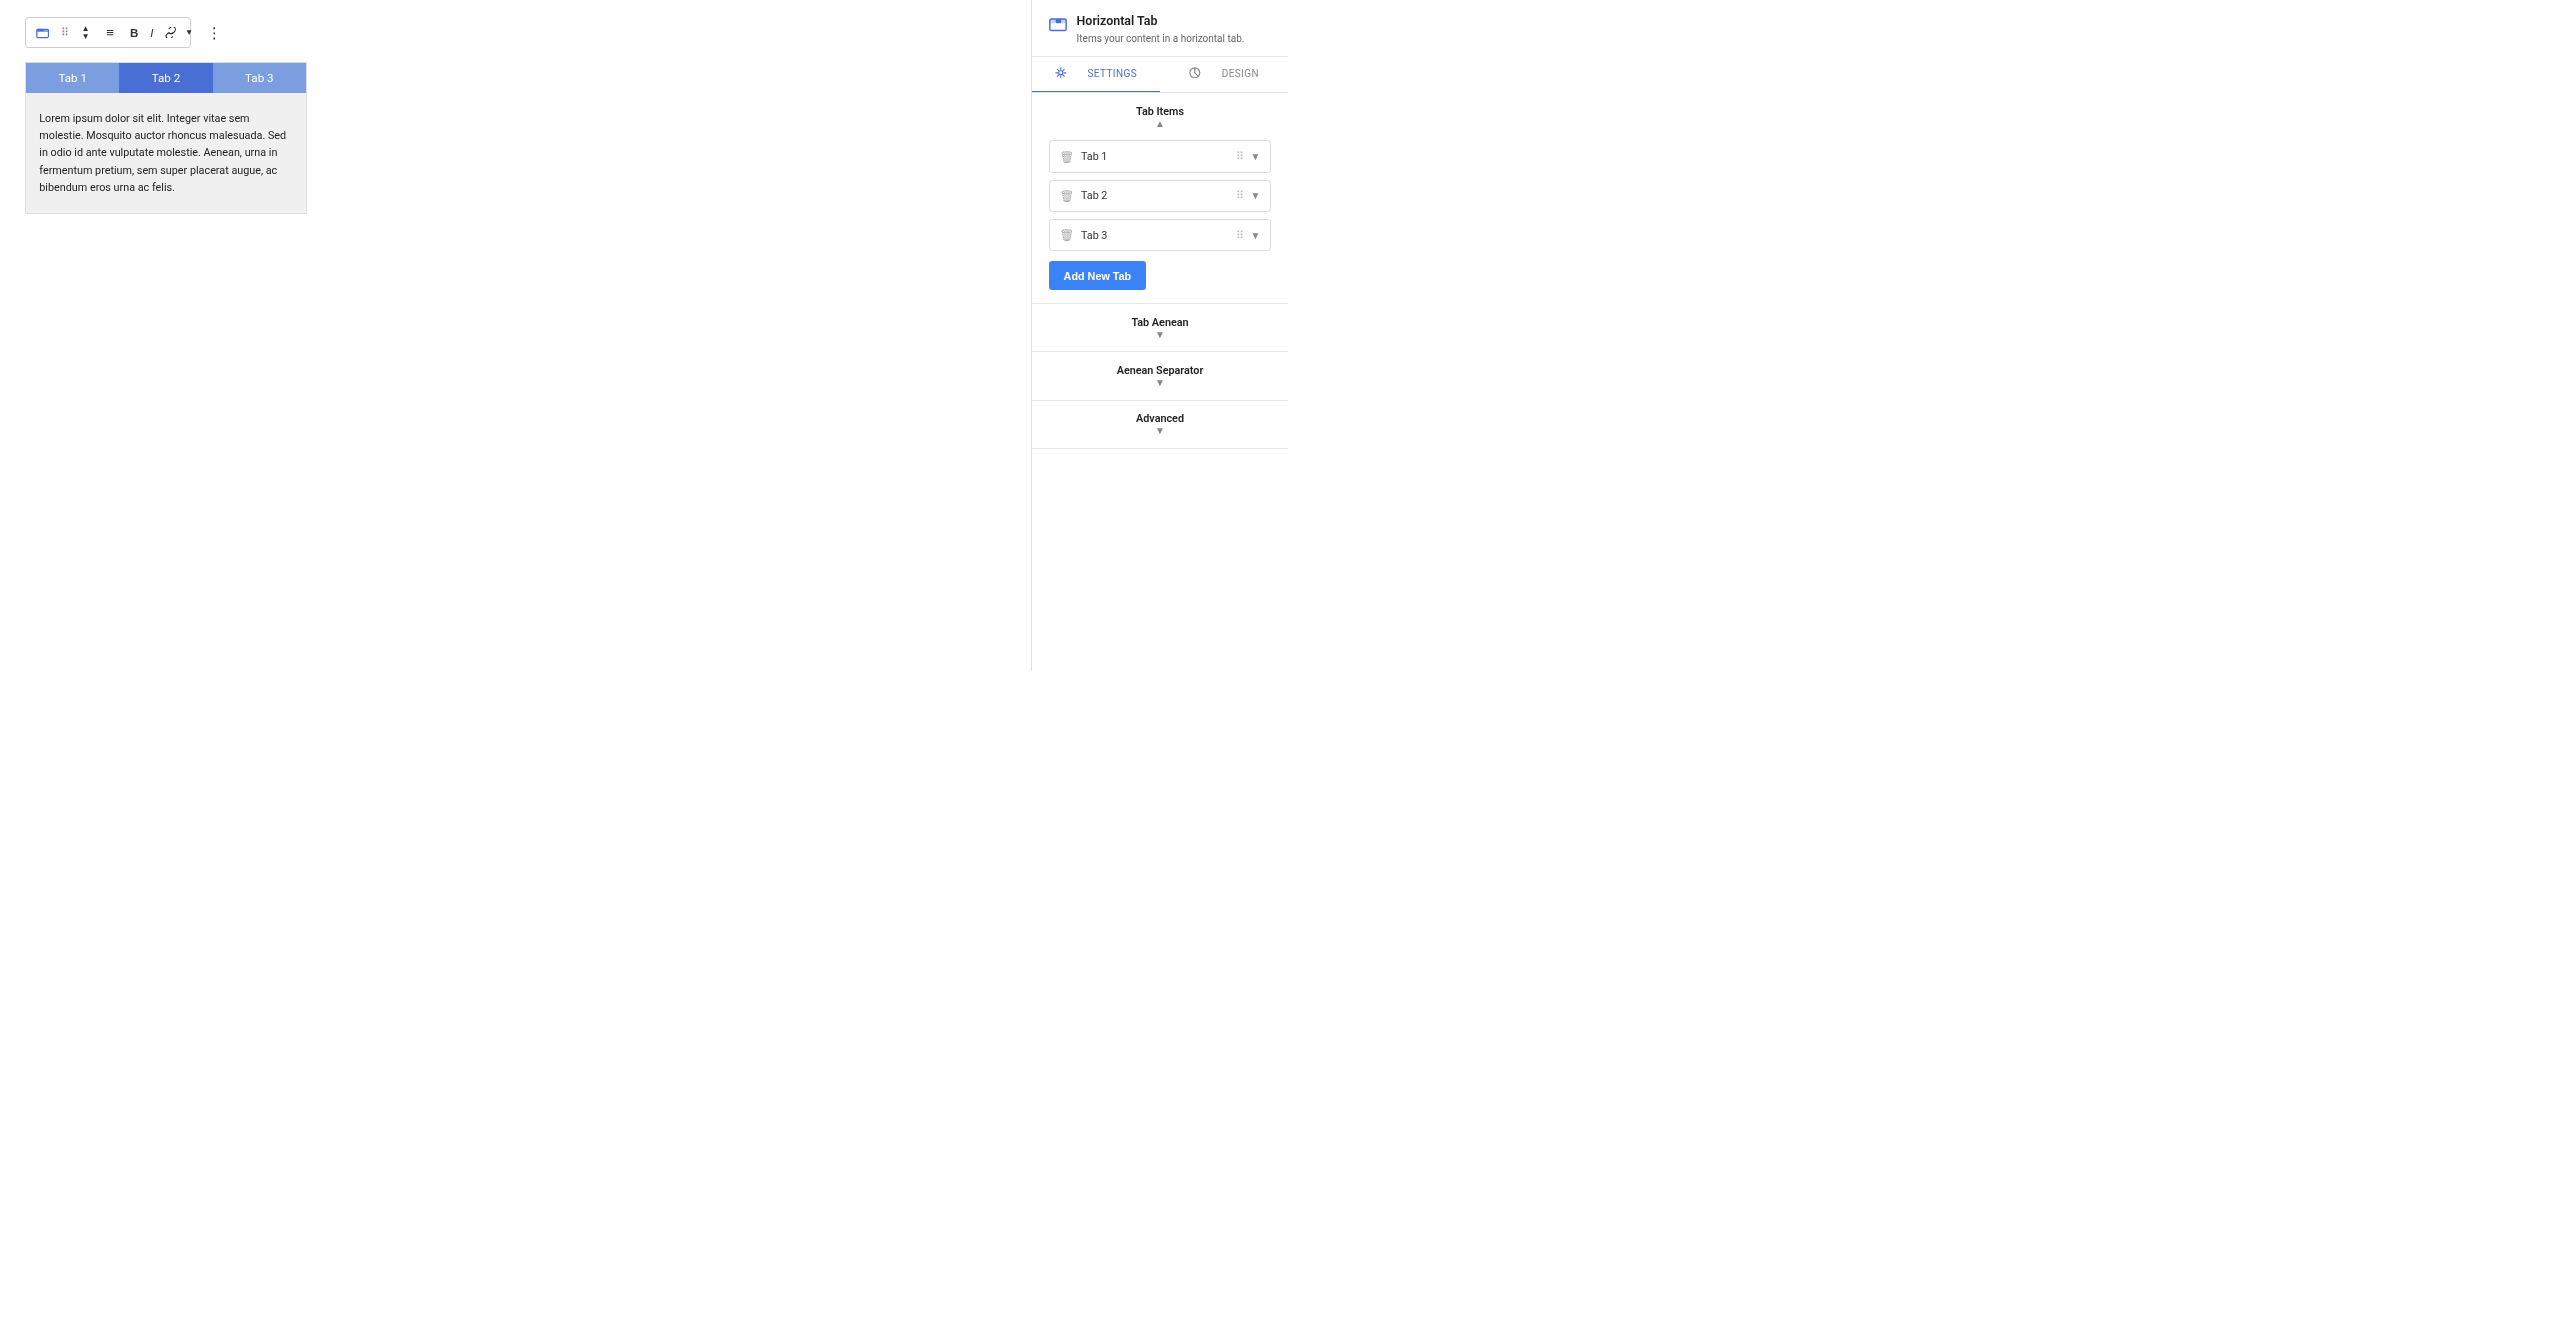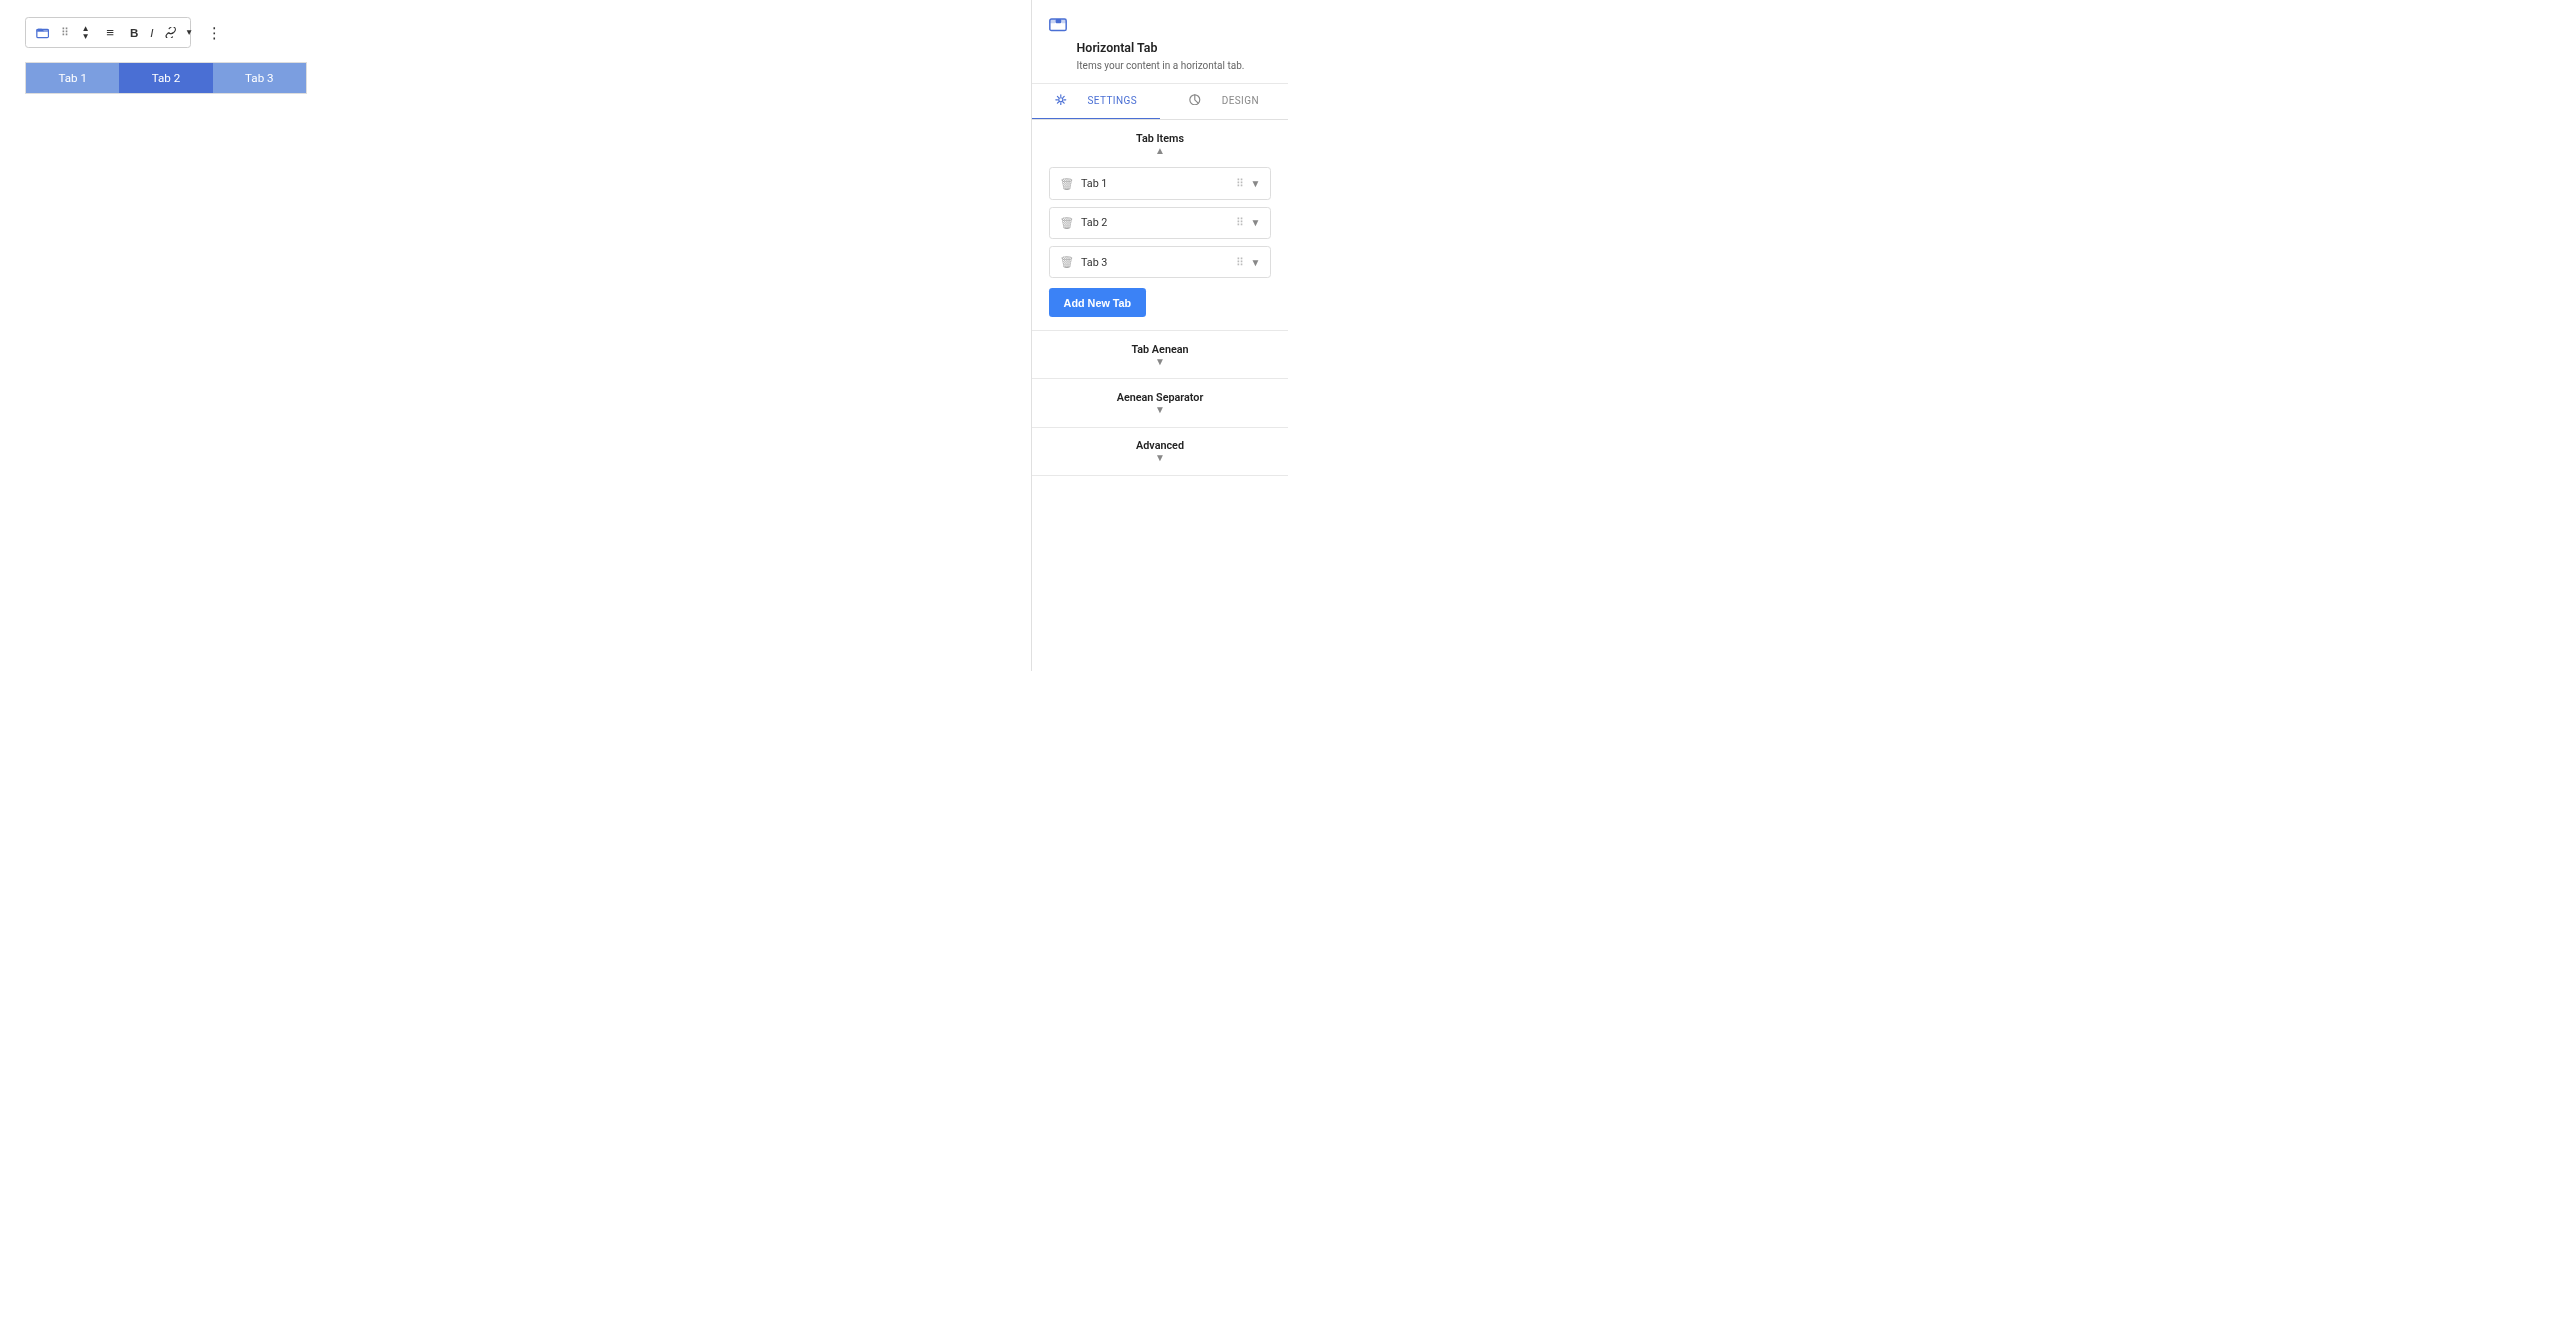--- a/index.html
+++ b/index.html
@@ -111,21 +111,20 @@
       flex-shrink: 0;
     }
 
     .widget-title-block {}
 
     .widget-title {
       font-size: 12.4px;
       font-weight: 600;
       color: #222;
       margin-bottom: 3.3px;
-      margin-top: 27px;
     }
 
     .widget-desc {
       font-size: 10px;
       color: #666;
       line-height: 1.4;
     }
 
     
     .sidebar-tabs {
@@ -282,20 +281,23 @@
     <div class="toolbar-divider"></div>
     <button class="toolbar-btn" style="font-size:15px; line-height:1;">⋮</button>
   </div>
 
   <div class="tab-widget">
     <div class="tab-headers">
       <div class="tab-header inactive">Tab 1</div>
       <div class="tab-header active">Tab 2</div>
       <div class="tab-header inactive">Tab 3</div>
     </div>
+    <div class="tab-content">
+      <p>Lorem ipsum dolor sit elit. Integer vitae sem molestie. Mosquito auctor rhoncus malesuada. Sed in odio id ante vulputate molestie. Aenean, urna in fermentum pretium, sem super placerat augue, ac bibendum eros urna ac felis.</p>
+    </div>
   </div>
 
 </div>
 
 <div class="sidebar">
 
   <div class="widget-header">
     <div class="widget-icon">
       <svg width="18" height="18" viewBox="0 0 22 22" fill="none">
         <rect x="1" y="5" width="20" height="14" rx="2" stroke="#4a6fd4" stroke-width="1.8" fill="none"></rect>

